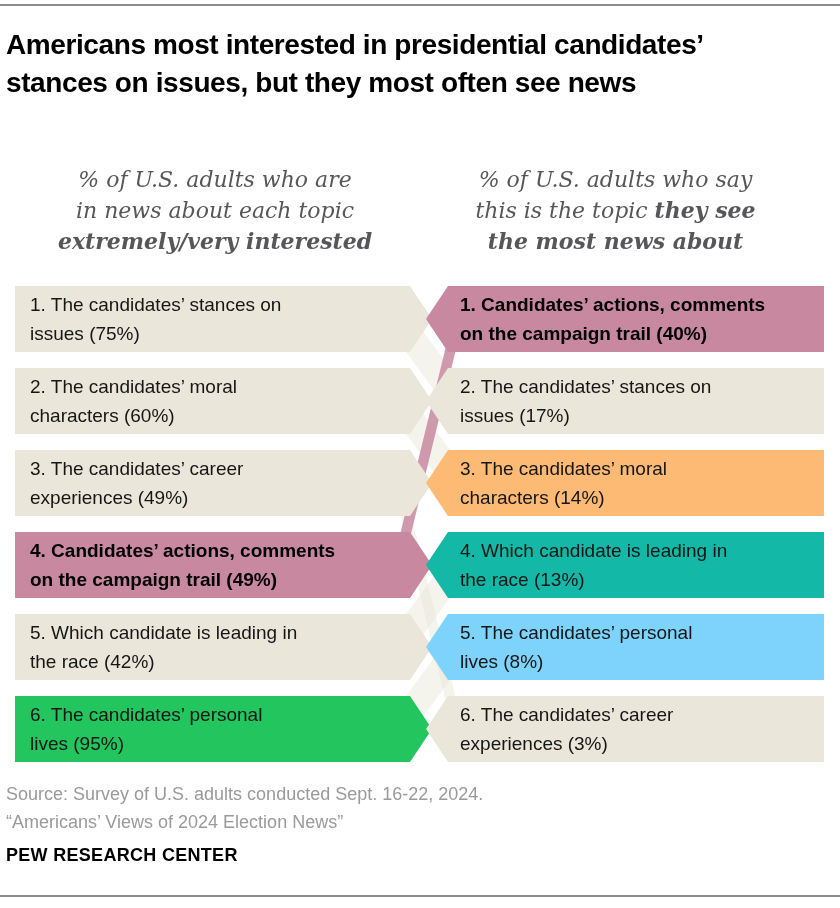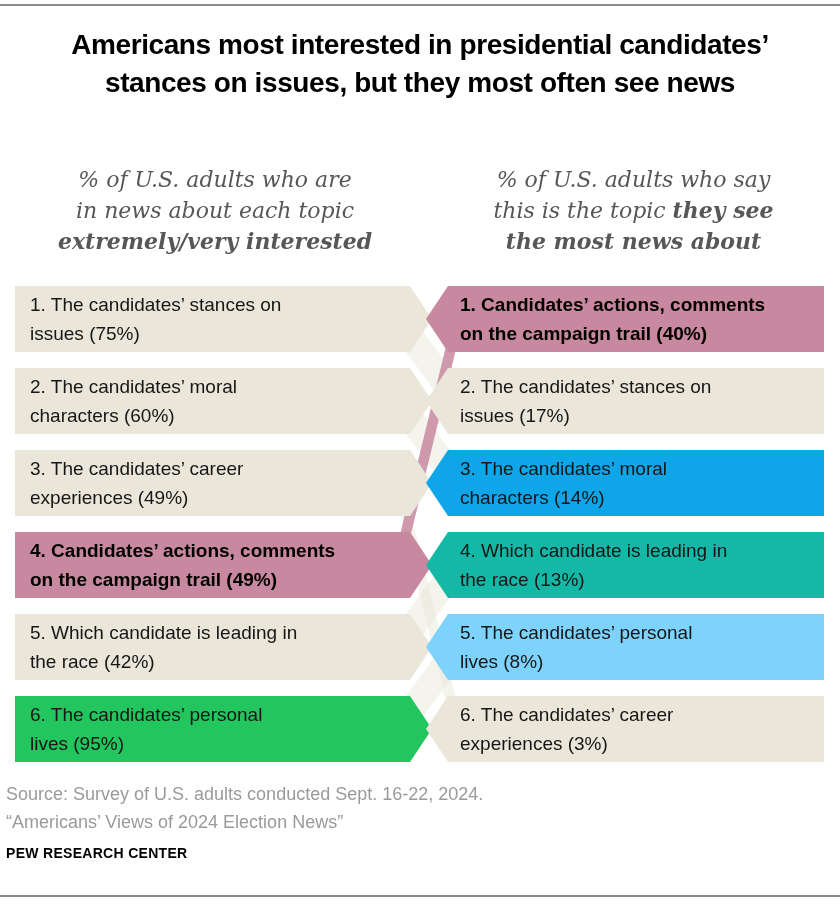--- a/index.html
+++ b/index.html
@@ -8,31 +8,30 @@
     font-family:"Liberation Sans",sans-serif;overflow:hidden;
   }
   .rule{position:absolute;left:0;width:840px;height:2px;background:#8c8c8c;}
   #top-rule{top:4px;}
   #bottom-rule{top:895px;}
 
   #title{
     position:absolute;left:6px;top:26px;width:828px;
     font-weight:700;font-size:28px;line-height:38px;color:#000;
     letter-spacing:-0.4px;
-    text-align:center;
   }
   .title-line{white-space:nowrap;}
 
   .col-header{
     position:absolute;top:164px;text-align:center;
     font-family:"DejaVu Serif",serif;font-style:italic;
     font-size:22px;line-height:31px;color:#57575a;
   }
   #col-header-left{left:10px;width:410px;}
-  #col-header-right{left:436px;width:395px;}
+  #col-header-right{left:418px;width:395px;}
   .col-header b{font-weight:700;}
 
   #bands{position:absolute;left:0;top:0;width:840px;height:908px;}
 
   .box{
     position:absolute;height:66px;display:flex;flex-direction:column;
     justify-content:center;font-size:19px;line-height:29px;color:#161616;
     box-sizing:border-box;
   }
   .box.left{
@@ -44,21 +43,21 @@
     clip-path:polygon(22px 0,398px 0,398px 66px,22px 66px,0 33px);
   }
   .box.hl{font-weight:700;color:#000;}
 
   #footer-source{
     position:absolute;left:6px;top:780px;width:700px;
     font-size:18px;line-height:28px;color:#9a9a9a;
   }
   #brand{
     position:absolute;left:6px;top:845px;
-    font-size:14px;font-weight:700;letter-spacing:0.3px;color:#000;
+    font-size:18px;font-weight:700;letter-spacing:0.3px;color:#000;
   }
 </style>
 </head>
 <body>
 
 <div class="rule" id="top-rule"></div>
 
 <div id="title">
     <div class="title-line">Americans most interested in presidential candidates’</div>
     <div class="title-line">stances on issues, but they most often see news</div>
@@ -110,21 +109,21 @@
       <div>lives (95%)</div>
     </div>
     <div class="box right hl" style="top: 286px; background: rgb(199, 136, 160);">
       <div>1. Candidates’ actions, comments</div>
       <div>on the campaign trail (40%)</div>
     </div>
     <div class="box right" style="top: 368px; background: rgb(234, 231, 218);">
       <div>2. The candidates’ stances on</div>
       <div>issues (17%)</div>
     </div>
-    <div class="box right" style="top: 450px; background: #0ea5e9;">
+    <div class="box right" style="top: 450px; background: #fdba74;">
       <div>3. The candidates’ moral</div>
       <div>characters (14%)</div>
     </div>
     <div class="box right" style="top: 532px; background: #14b8a6;">
       <div>4. Which candidate is leading in</div>
       <div>the race (13%)</div>
     </div>
     <div class="box right" style="top: 614px; background: #7dd3fc;">
       <div>5. The candidates’ personal</div>
       <div>lives (8%)</div>

